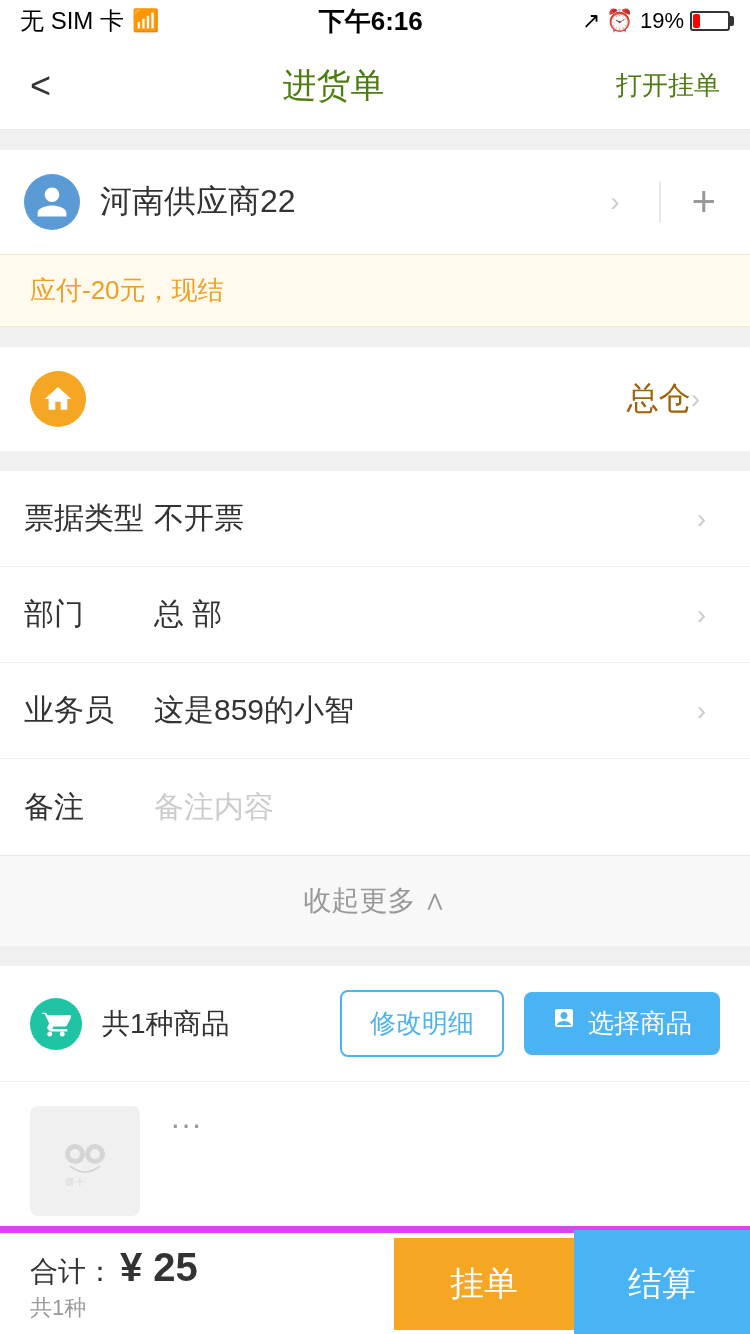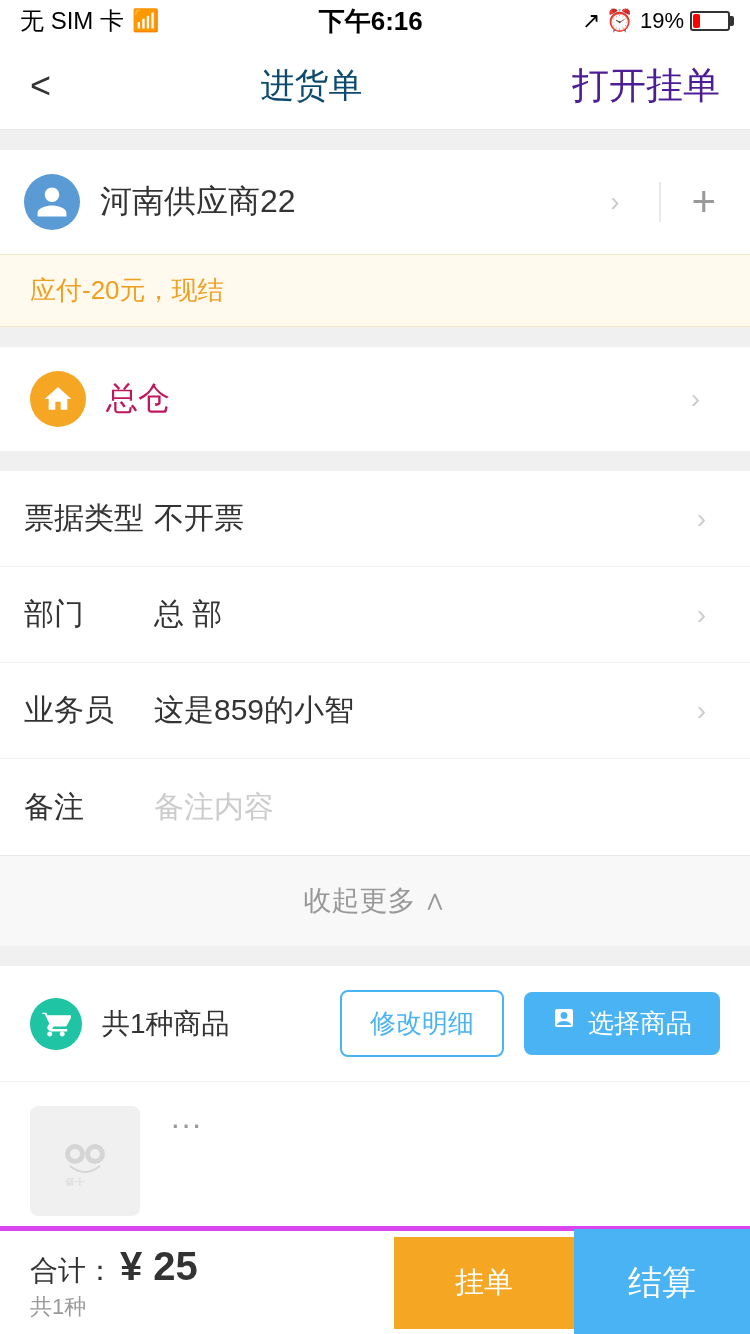--- a/index.html
+++ b/index.html
@@ -67,25 +67,25 @@
       border-bottom: 1px solid #e8e8e8;
     }
     .nav-back {
       font-size: 36px;
       color: #333;
       cursor: pointer;
     }
     .nav-title {
       font-size: 34px;
       font-weight: 500;
-      color: #0c4a6e;
+      color: #4d7c0f;
     }
     .nav-action {
-      font-size: 37px;
-      color: #4c1d95;
+      font-size: 26px;
+      color: #4d7c0f;
       cursor: pointer;
     }
 
     
     .section-gap {
       height: 20px;
       background: #f0f0f0;
     }
 
     
@@ -155,21 +155,22 @@
       border-radius: 50%;
       background: #f5a623;
       display: flex; align-items: center; justify-content: center;
       margin-right: 20px;
       flex-shrink: 0;
     }
     .warehouse-icon svg { width: 32px; height: 32px; fill: #fff; }
     .warehouse-name {
       flex: 1;
       font-size: 32px;
-      color: #be185d;
+      color: #a16207;
+      text-align: right;
     }
 
     
     .form-section {
       background: #fff;
       margin-top: 20px;
     }
     .form-row {
       display: flex;
       align-items: center;
@@ -292,21 +293,21 @@
 
     
     .bottom-bar {
       position: fixed;
       bottom: 0;
       width: 750px;
       height: 108px;
       display: flex;
       align-items: center;
       background: #fff;
-      border-top: 5px solid #d946ef;
+      border-top: 7px solid #d946ef;
     }
     .total-section {
       flex: 1;
       padding: 0 30px;
     }
     .total-label {
       font-size: 28px;
       color: #333;
       display: flex;
       align-items: baseline;
@@ -320,21 +321,21 @@
     .total-sub {
       font-size: 22px;
       color: #999;
       margin-top: 2px;
     }
     .btn-yellow {
       width: 180px;
       height: 92px;
       background: #f5a623;
       color: #fff;
-      font-size: 29px;
+      font-size: 34px;
       border: none;
       cursor: pointer;
       display: flex;
       align-items: center;
       justify-content: center;
     }
     .btn-green {
       width: 176px;
       height: 108px;
       background: #4ab3f4;

